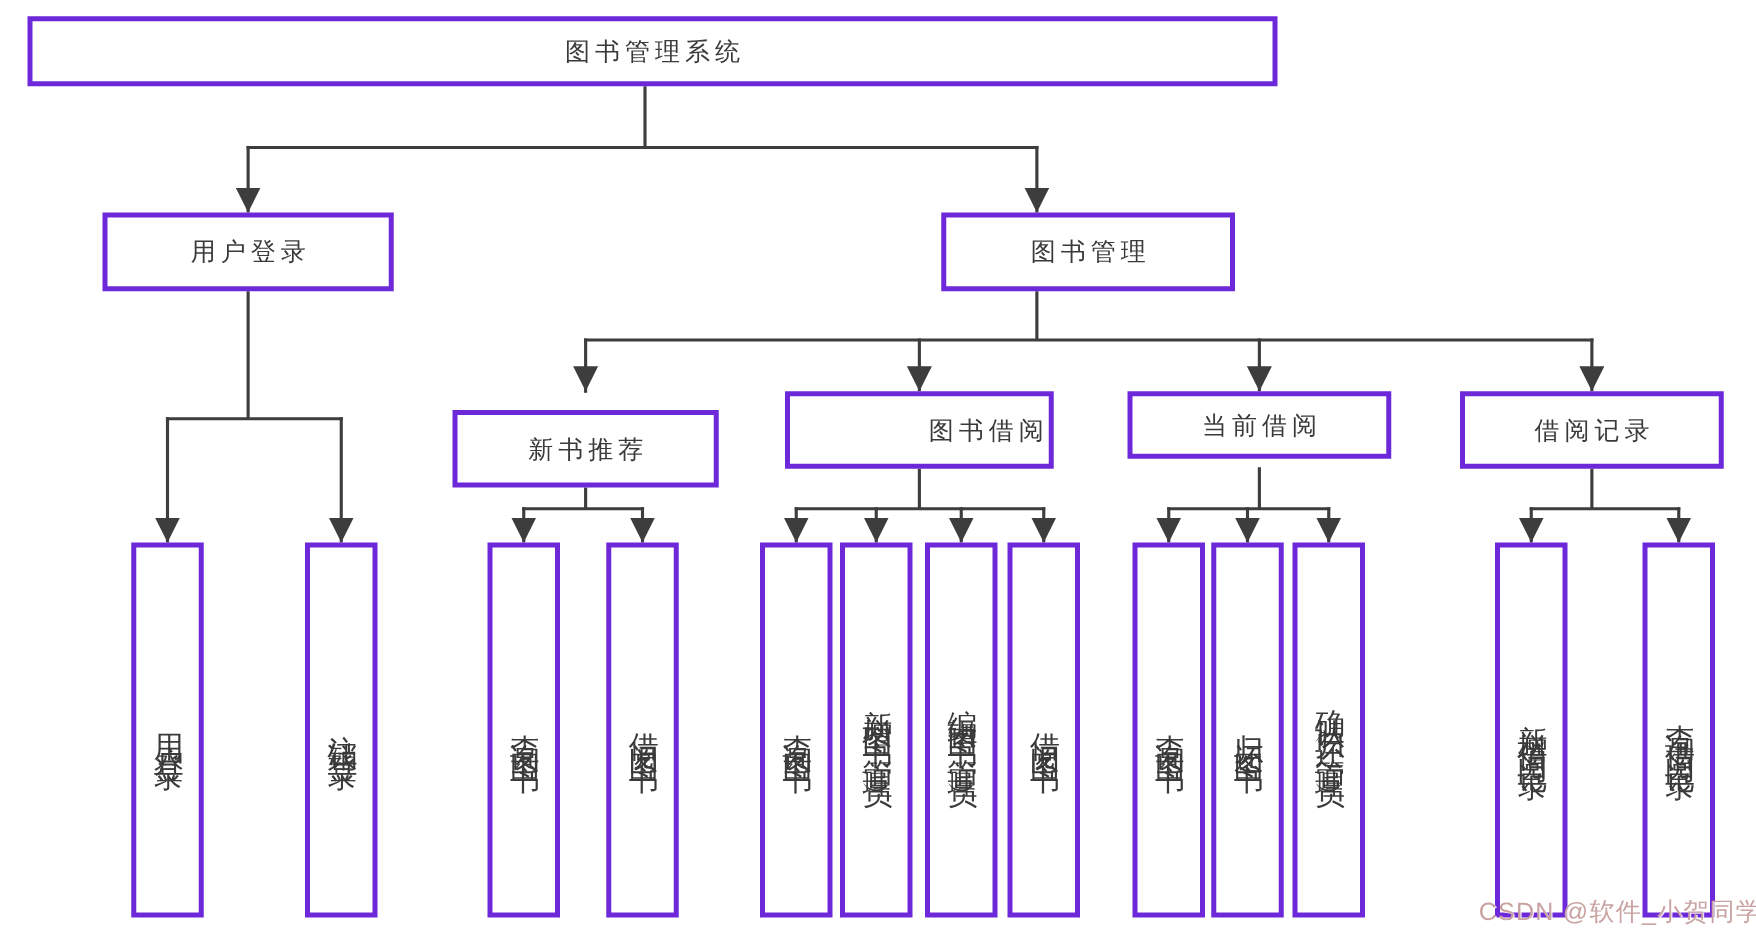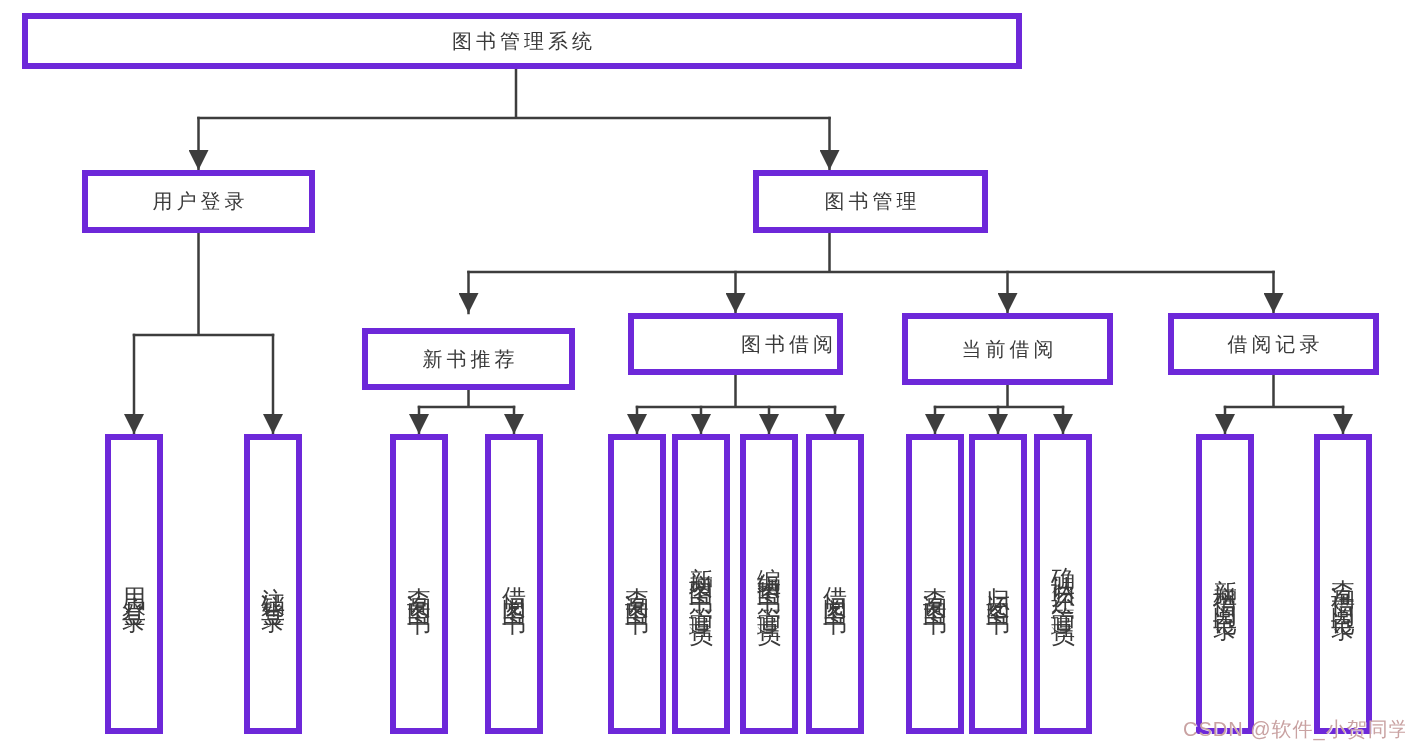--- a/index.html
+++ b/index.html
@@ -28,21 +28,21 @@
     stroke-linecap: square;
   }
   #arrowhead path {
     fill: #3d3d3d;
     stroke: none;
   }
   .node {
     position: absolute;
     box-sizing: border-box;
     background: #ffffff;
-    border: 6px solid #6d28d9;
+    border: 4px solid #6d28d9;
     color: #3a3a3a;
     display: flex;
     align-items: center;
     justify-content: center;
     z-index: 2;
     text-align: center;
   }
   .node.horizontal span {
     font-size: 20px;
     letter-spacing: 4px;
@@ -115,21 +115,21 @@
     </div>
     <div class="node horizontal" style="left: 712px; top: 170px; width: 235px; height: 63px; margin-left: 41px;">
       <span>图书管理</span>
     </div>
     <div class="node horizontal" style="left: 362px; top: 313px; width: 213px; height: 62px; margin-top: 15px;">
       <span>新书推荐</span>
     </div>
     <div class="node horizontal" style="left: 628px; top: 313px; width: 215px; height: 62px; justify-content: flex-end;">
       <span>图书借阅</span>
     </div>
-    <div class="node horizontal" style="left: 902px; top: 313px; width: 211px; height: 72px;">
+    <div class="node horizontal" style="left: 902px; top: 313px; width: 211px; height: 54px;">
       <span>当前借阅</span>
     </div>
     <div class="node horizontal" style="left: 1168px; top: 313px; width: 211px; height: 62px;">
       <span>借阅记录</span>
     </div>
     <div class="node vertical" style="left: 105px; top: 434px; width: 58px; height: 300px;">
       <span>用户登录</span>
     </div>
     <div class="node vertical" style="left: 244px; top: 434px; width: 58px; height: 300px;">
       <span>注销登录</span>

